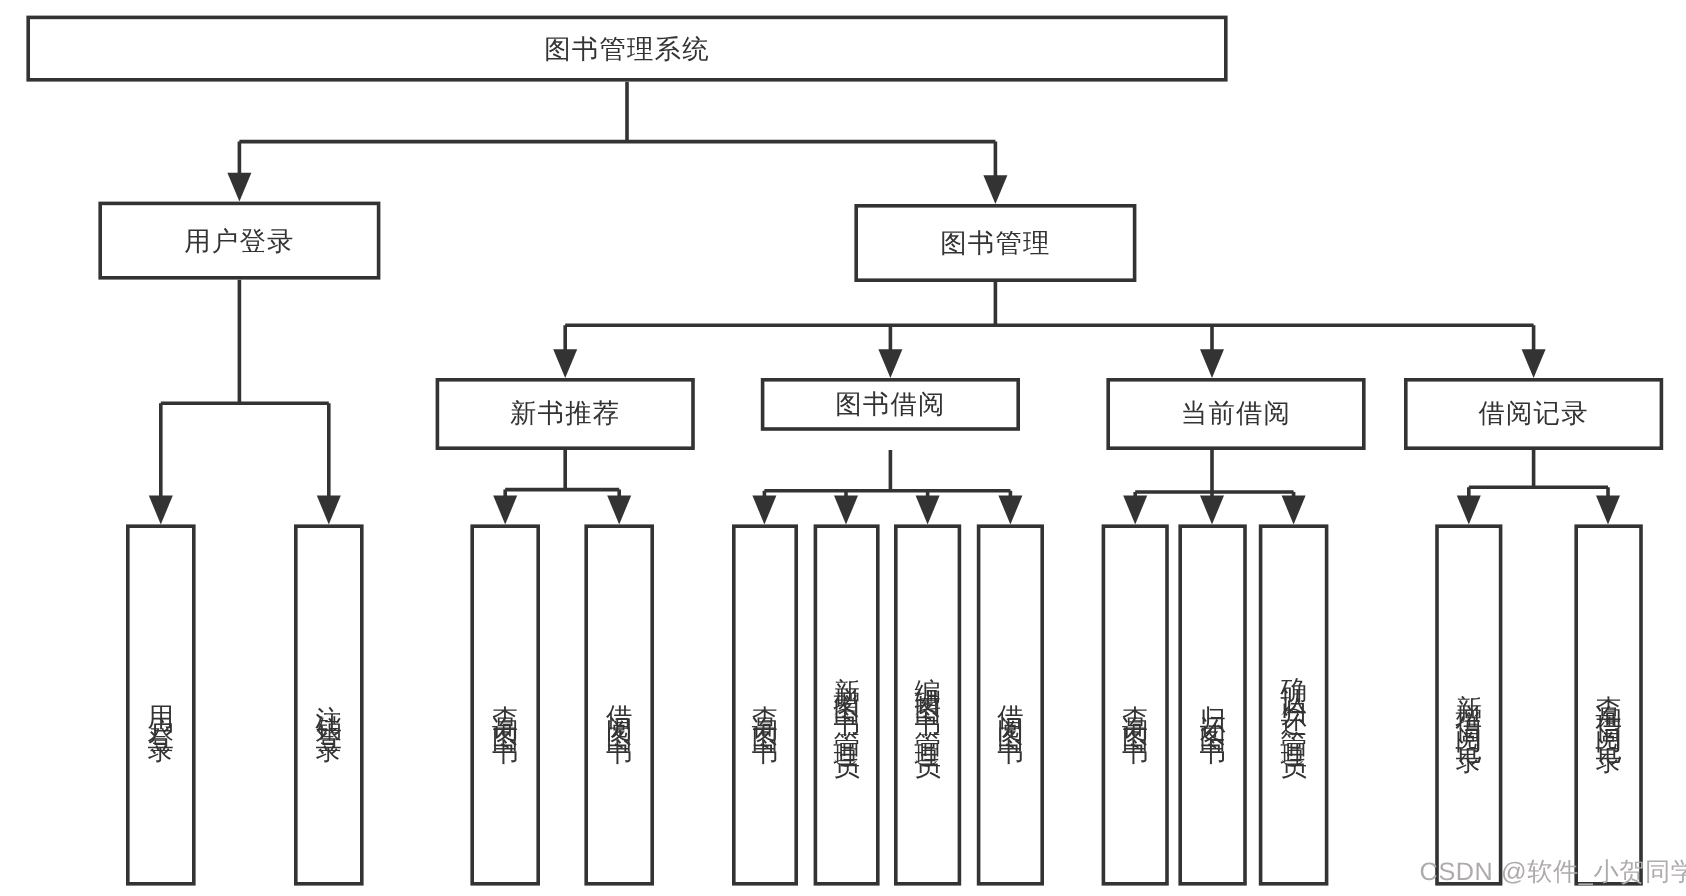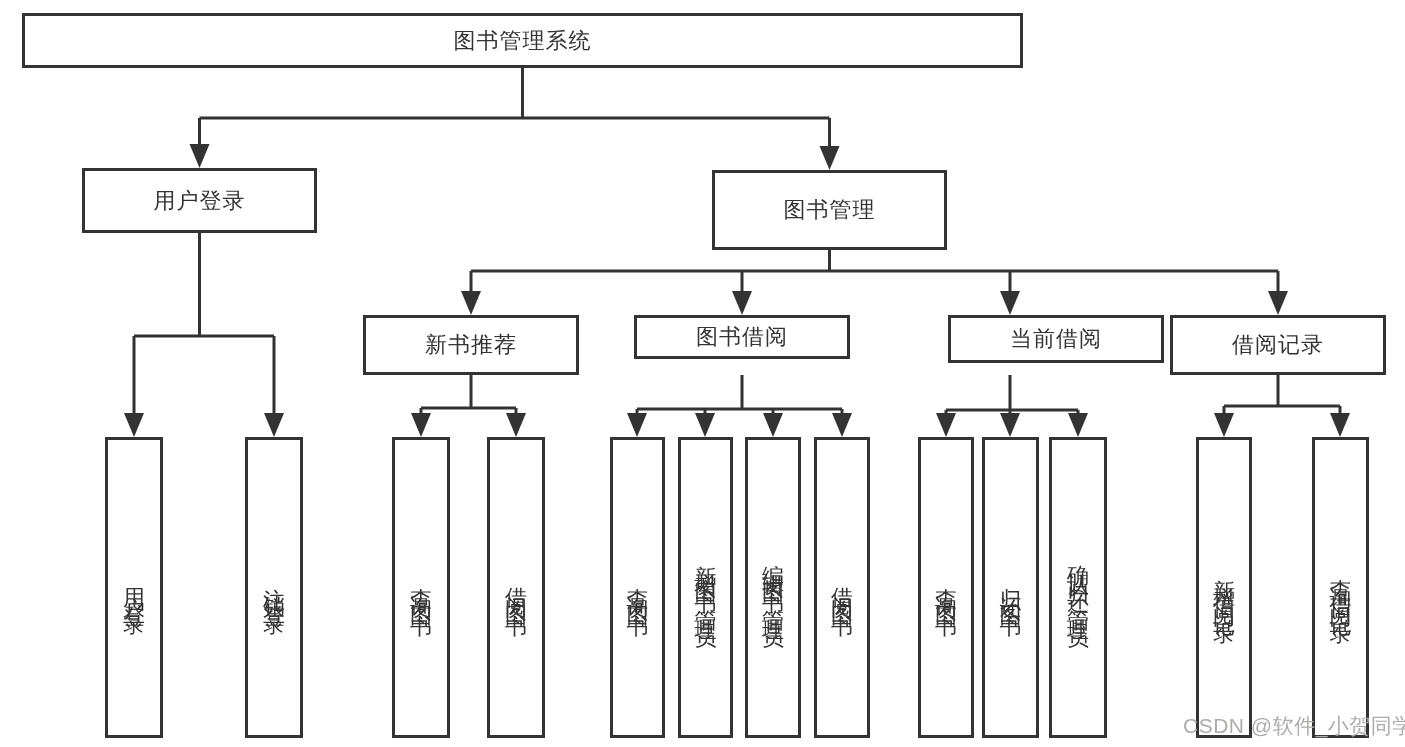--- a/index.html
+++ b/index.html
@@ -96,31 +96,31 @@
     <polygon points="1330,413 1350,413 1340,437"></polygon>
   </svg>
 
   <div class="node" style="left:22px;top:13px;width:1001px;height:55px;">
     <span class="hlabel">图书管理系统</span>
   </div>
 
   <div class="node" style="left:82px;top:168px;width:235px;height:65px;">
     <span class="hlabel">用户登录</span>
   </div>
-  <div class="node" style="left:712px;top:170px;width:235px;height:80px;">
+  <div class="node" style="left:712px;top:170px;width:235px;height:65px;">
     <span class="hlabel">图书管理</span>
   </div>
 
   <div class="node" style="left:363px;top:315px;width:216px;height:60px;">
     <span class="hlabel">新书推荐</span>
   </div>
   <div class="node" style="left:634px;top:315px;width:216px;height:44px;">
     <span class="hlabel">图书借阅</span>
   </div>
-  <div class="node" style="left:948px;top:315px;width:216px;height:48px;">
+  <div class="node" style="left:922px;top:315px;width:216px;height:60px;">
     <span class="hlabel">当前借阅</span>
   </div>
   <div class="node" style="left:1170px;top:315px;width:216px;height:60px;">
     <span class="hlabel">借阅记录</span>
   </div>
 
   <div class="node" style="left:105px;top:437px;width:58px;height:301px;">
     <span class="vlabel">用户登录</span>
   </div>
   <div class="node" style="left:245px;top:437px;width:58px;height:301px;">

